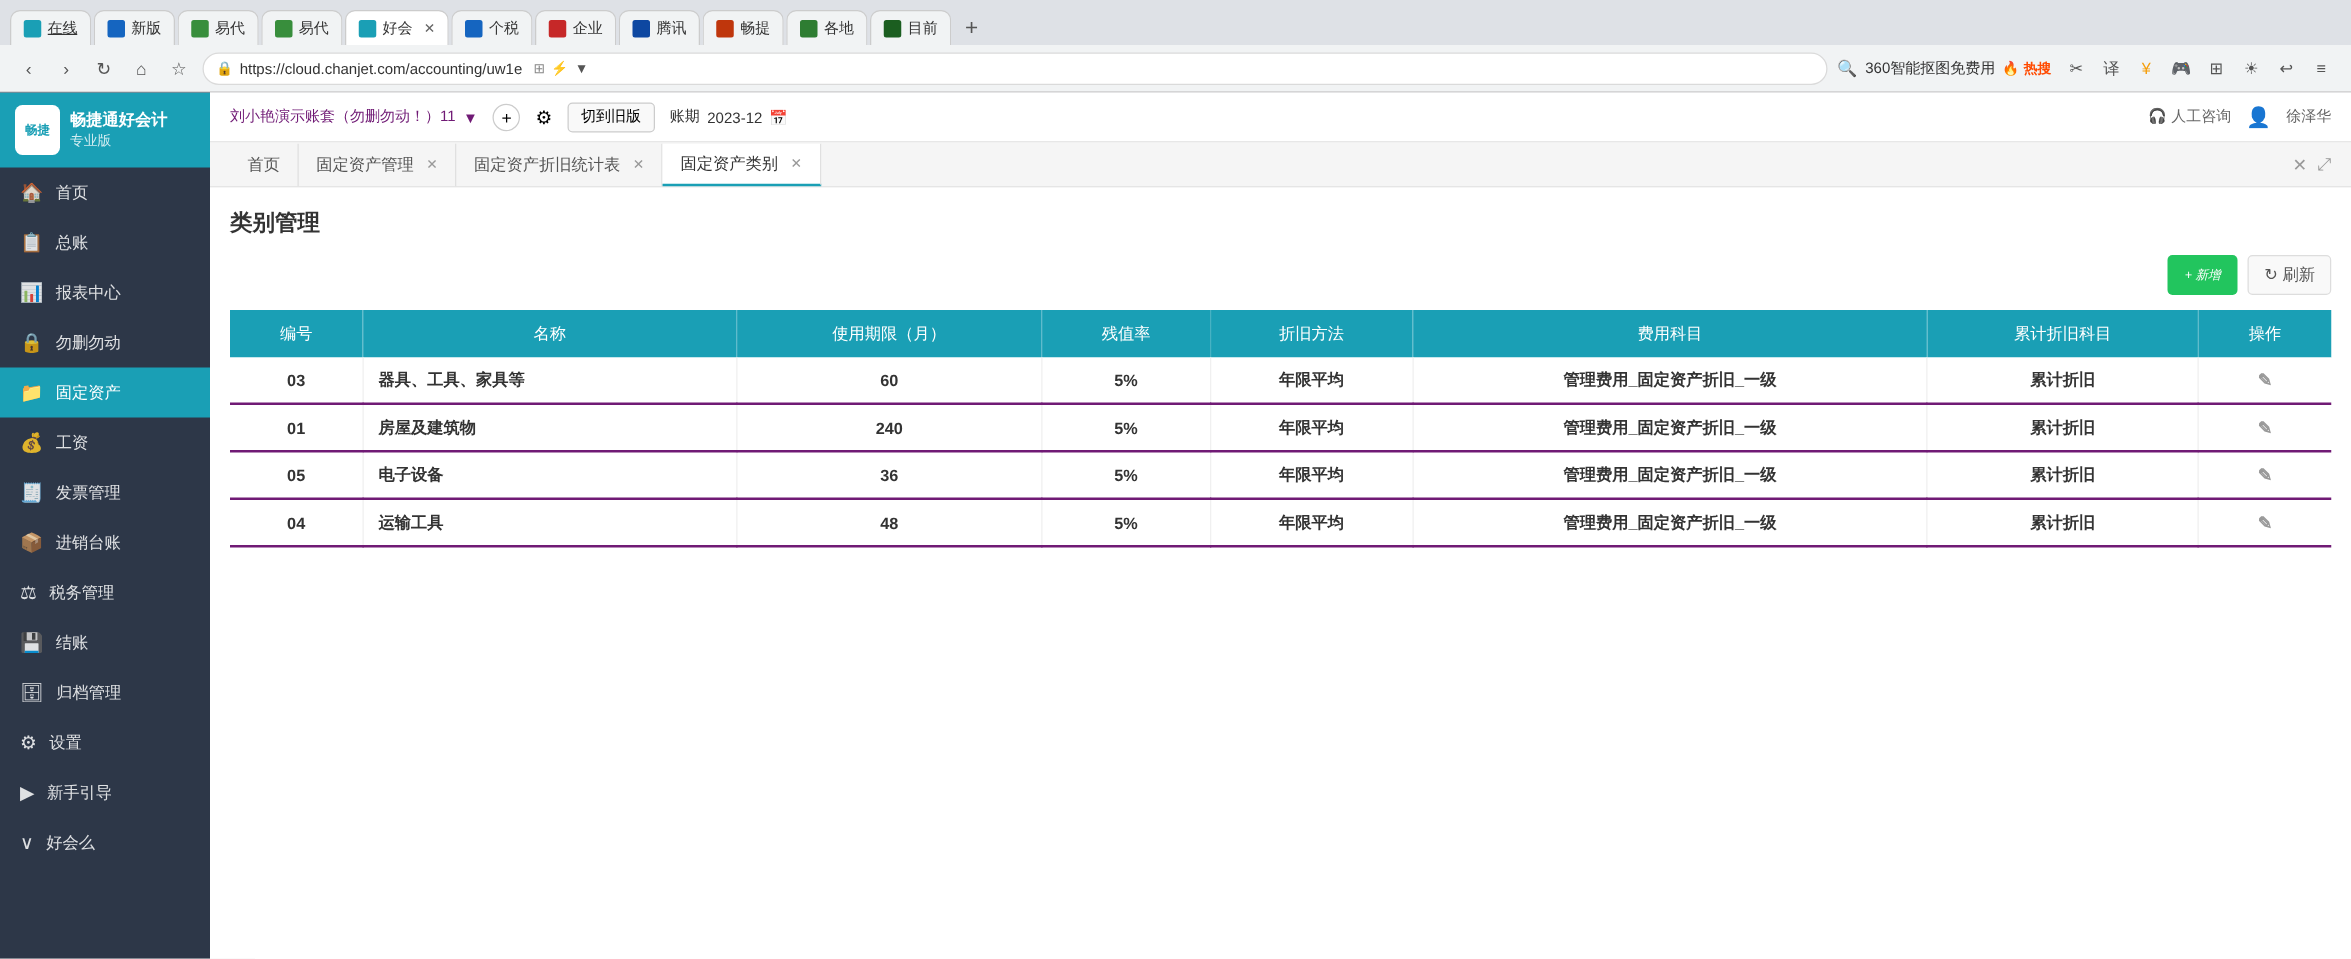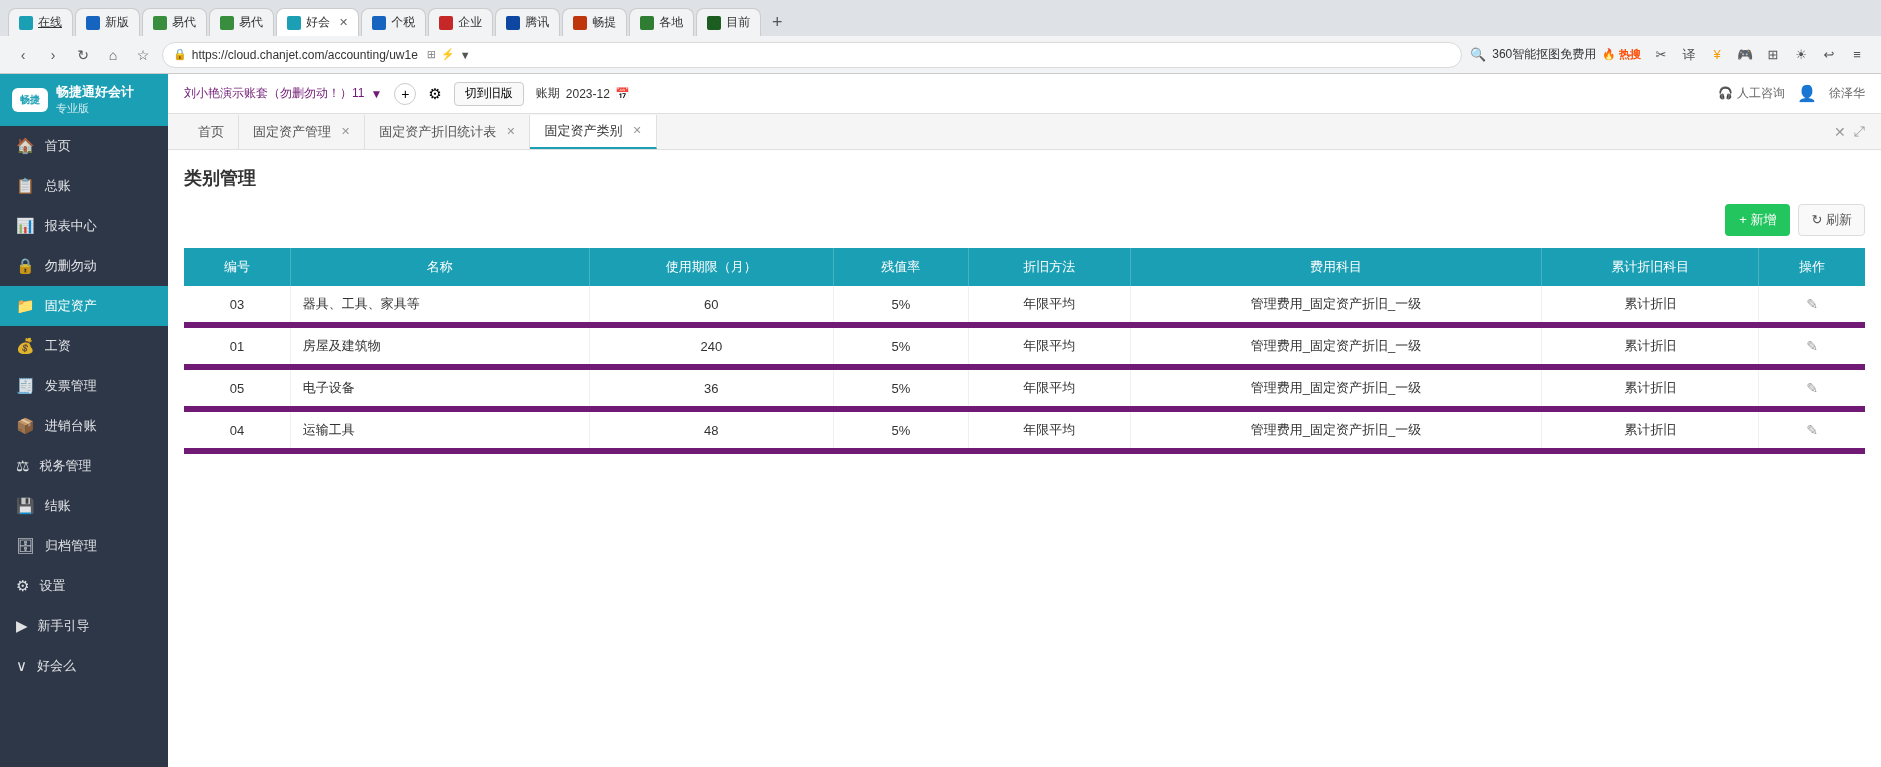--- a/index.html
+++ b/index.html
@@ -21,21 +21,21 @@
     .toolbar-icons { display: flex; align-items: center; gap: 4px; }
     .toolbar-icon { width: 24px; height: 24px; display: flex; align-items: center; justify-content: center; font-size: 13px; cursor: pointer; color: #555; border-radius: 4px; }
     .hot-badge { color: #ff4a00; font-size: 11px; font-weight: bold; }
 
     
     .app-layout { display: flex; height: calc(767px - 74px); }
 
     
     .sidebar { width: 168px; background: #2d3748; display: flex; flex-direction: column; color: #fff; flex-shrink: 0; overflow-y: auto; }
     .sidebar-header { background: #1a9fb5; padding: 10px 12px; display: flex; align-items: center; gap: 8px; }
-    .sidebar-logo { width: 36px; height: 24px; background: #fff; border-radius: 6px; display: flex; align-items: center; justify-content: center; font-size: 10px; color: #1a9fb5; font-weight: bold; flex-shrink: 0; }
+    .sidebar-logo { width: 36px; height: 40px; background: #fff; border-radius: 6px; display: flex; align-items: center; justify-content: center; font-size: 10px; color: #1a9fb5; font-weight: bold; flex-shrink: 0; }
     .sidebar-title { font-size: 13px; color: #fff; font-weight: bold; line-height: 1.3; }
     .sidebar-subtitle { font-size: 11px; color: rgba(255,255,255,0.8); }
 
     .sidebar-item { display: flex; align-items: center; padding: 11px 16px; gap: 10px; cursor: pointer; font-size: 13px; color: rgba(255,255,255,0.85); }
     .sidebar-item.active { background: #1a9fb5; color: #fff; }
     .sidebar-item-icon { font-size: 15px; flex-shrink: 0; }
 
     
     .app-header { height: 40px; background: #fff; border-bottom: 1px solid #e0e0e0; display: flex; align-items: center; padding: 0 16px; gap: 12px; }
     .user-info { display: flex; align-items: center; gap: 6px; font-size: 12px; color: #701a75; }
@@ -48,29 +48,29 @@
     .page-tab { display: flex; align-items: center; height: 34px; padding: 0 14px; font-size: 13px; color: #555; cursor: pointer; border-right: 1px solid #e0e0e0; gap: 6px; white-space: nowrap; }
     .page-tab.active { background: #fff; color: #333; border-bottom: 2px solid #1a9fb5; }
     .page-tab .tab-x { font-size: 11px; color: #999; margin-left: 4px; }
 
     
     .main-content { flex: 1; background: #fff; overflow-y: auto; padding: 16px; }
 
     .section-title { font-size: 18px; font-weight: bold; color: #333; margin-bottom: 14px; }
 
     .content-toolbar { display: flex; justify-content: flex-end; align-items: center; gap: 8px; margin-bottom: 12px; }
-    .btn-add { display: flex; align-items: center; gap: 5px; height: 32px; padding: 0 14px; background: #22c55e; color: #fff; border: none; border-radius: 4px; font-size: 13px; cursor: pointer; }
+    .btn-add { display: flex; align-items: center; gap: 5px; height: 32px; padding: 0 14px; background: #22c55e; color: #fff; border: none; border-radius: 4px; font-size: 10px; cursor: pointer; font-style: italic; }
     .btn-refresh { display: flex; align-items: center; gap: 4px; height: 32px; padding: 0 12px; background: #f9f9f9; border: 1px solid #ddd; border-radius: 4px; font-size: 13px; cursor: pointer; color: #555; }
 
     
     .data-table { width: 100%; border-collapse: collapse; font-size: 13px; }
     .data-table thead tr { background: #1a9fb5; color: #fff; }
     .data-table thead th { padding: 10px 12px; text-align: center; font-weight: normal; border-right: 1px solid rgba(255,255,255,0.2); }
     .data-table thead th:last-child { border-right: none; }
-    .data-table tbody tr { background: #fff; border-bottom: 6px solid #701a75; }
+    .data-table tbody tr { background: #fff; border-bottom: 2px solid #701a75; font-weight: bold; }
     .data-table tbody td { padding: 9px 12px; text-align: center; color: #333; border-right: 1px solid #f0f0f0; }
     .data-table tbody td:nth-child(2) { text-align: left; }
     .data-table tbody td:last-child { border-right: none; }
     .edit-icon { color: #999; cursor: pointer; font-size: 14px; }
     .row-id { color: #1a9fb5; }
 
     
     ::-webkit-scrollbar { width: 6px; height: 6px; }
     ::-webkit-scrollbar-thumb { background: #ccc; border-radius: 3px; }
     ::-webkit-scrollbar-track { background: #f5f5f5; }

